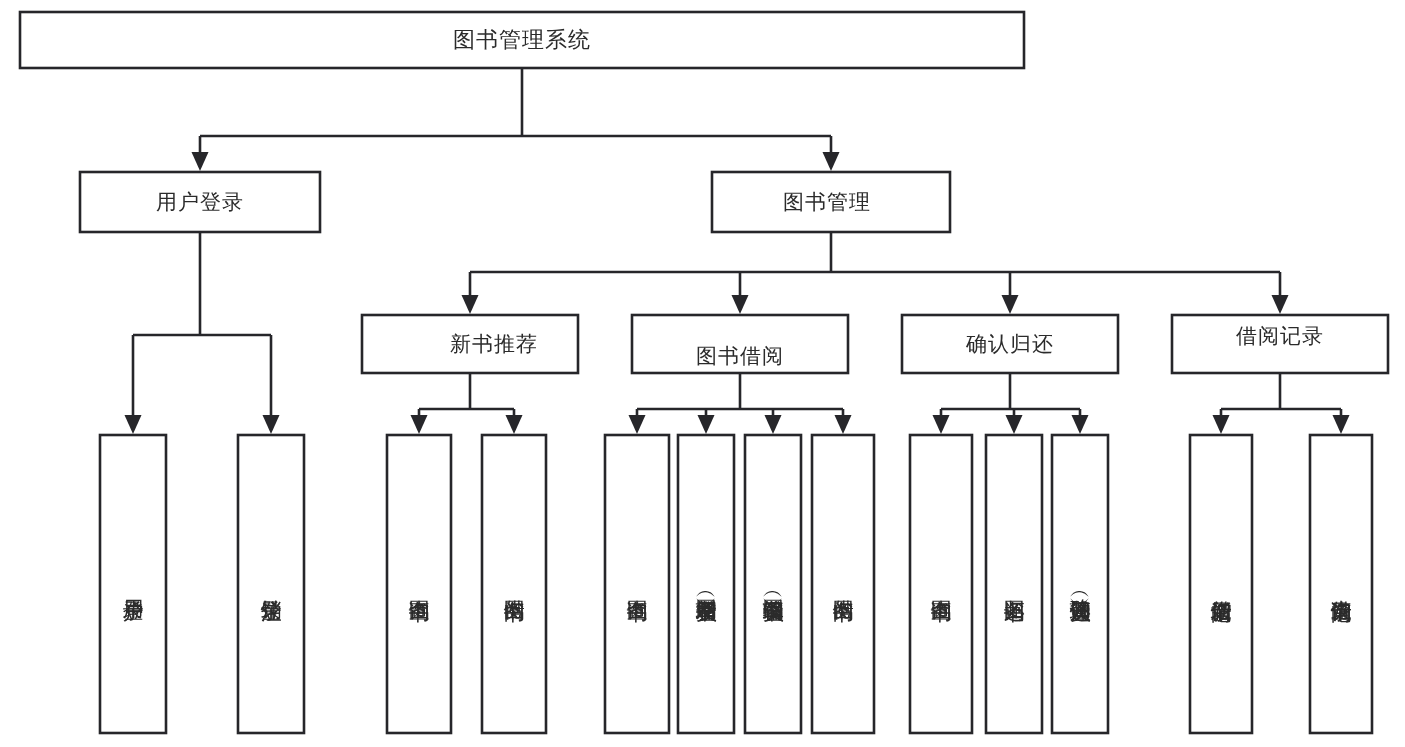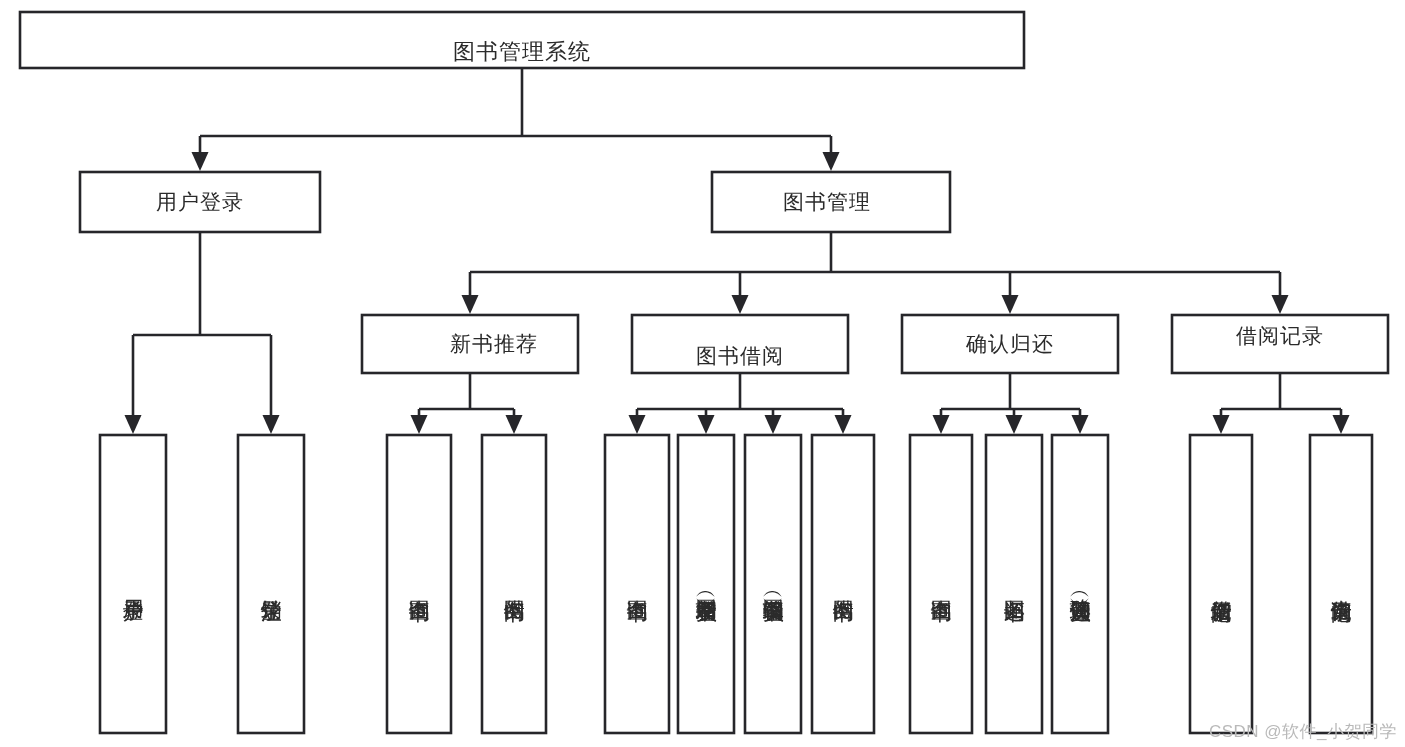--- a/index.html
+++ b/index.html
@@ -167,21 +167,21 @@
         <rect x="745" y="435" width="56" height="298" class="node-box"></rect>
         <rect x="812" y="435" width="62" height="298" class="node-box"></rect>
         <rect x="910" y="435" width="62" height="298" class="node-box"></rect>
         <rect x="986" y="435" width="56" height="298" class="node-box"></rect>
         <rect x="1052" y="435" width="56" height="298" class="node-box"></rect>
         <rect x="1190" y="435" width="62" height="298" class="node-box"></rect>
         <rect x="1310" y="435" width="62" height="298" class="node-box"></rect>
       </g>
   </svg>
   <div id="labels-layer">
-      <div class="htext-wrap" style="left: 20px; top: 12px; width: 1004px; height: 56px; margin-top: 12px;">
+      <div class="htext-wrap" style="left: 20px; top: 12px; width: 1004px; height: 56px;">
         <div class="htext" style="font-size: 22px;">图书管理系统</div>
       </div>
       <div class="htext-wrap" style="left: 80px; top: 172px; width: 240px; height: 60px;">
         <div class="htext">用户登录</div>
       </div>
       <div class="htext-wrap" style="left: 712px; top: 172px; width: 230px; height: 60px;">
         <div class="htext">图书管理</div>
       </div>
       <div class="htext-wrap" style="left: 362px; top: 315px; width: 216px; height: 58px; padding-left: 24px;">
         <div class="htext">新书推荐</div>
@@ -228,14 +228,13 @@
       <div class="vtext-wrap" style="left: 1052px; top: 435px; width: 56px; height: 298px;">
         <div class="vtext">确认归还（管理员）</div>
       </div>
       <div class="vtext-wrap" style="left: 1190px; top: 435px; width: 62px; height: 298px;">
         <div class="vtext">新增借阅记录</div>
       </div>
       <div class="vtext-wrap" style="left: 1310px; top: 435px; width: 62px; height: 298px;">
         <div class="vtext">查询借阅记录</div>
       </div>
     </div>
-  <div class="watermark">CSDN @软件_小贺同学</div>
 </div>
 
 </body></html>

